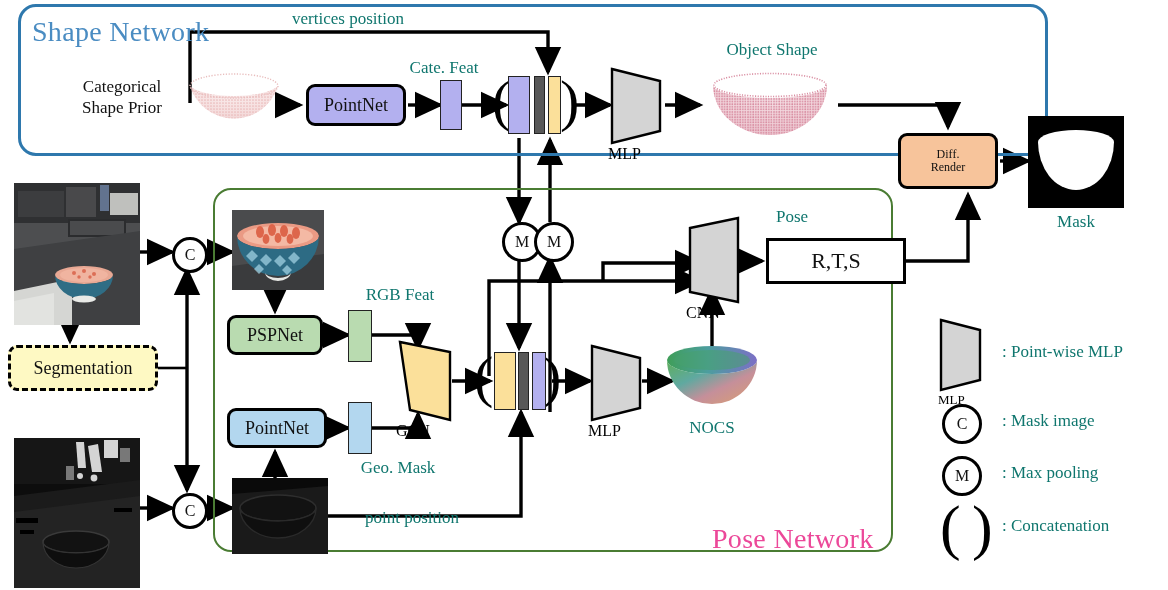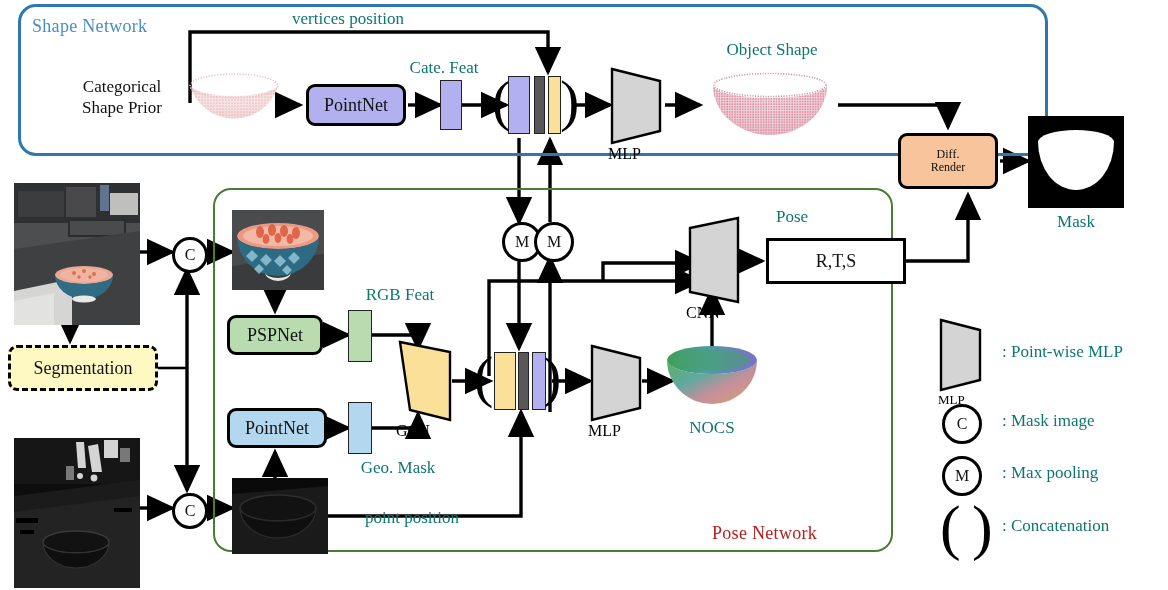--- a/index.html
+++ b/index.html
@@ -6,34 +6,34 @@
   body{font-family:"Liberation Serif", serif;}
   #stage{position:relative;width:1168px;height:590px;background:#fff;overflow:hidden;}
 
   
   .abs{position:absolute;box-sizing:border-box;}
 
   
   .netbox{position:absolute;box-sizing:border-box;border-radius:18px;background:transparent;}
   #shape-net-box{left:18px;top:4px;width:1030px;height:152px;border:3px solid #2e78ad;}
   #pose-net-box{left:213px;top:188px;width:680px;height:364px;border:2.5px solid #4a7c33;}
-  .netlabel{position:absolute;font-size:18px;letter-spacing:.3px;white-space:nowrap;}
+  .netlabel{position:absolute;font-size:28px;letter-spacing:.3px;white-space:nowrap;}
   #shape-net-label{left:32px;top:16px;color:#4a8cc2;}
-  #pose-net-label{left:712px;top:523px;color:#b91c1c;}
+  #pose-net-label{left:712px;top:523px;color:#ec4899;}
 
   
   .modbox{position:absolute;box-sizing:border-box;border:3px solid #000;border-radius:9px;
           display:flex;align-items:center;justify-content:center;font-size:18px;color:#111;white-space:nowrap;}
   #pointnet-shape{left:306px;top:84px;width:100px;height:42px;background:#b3b0ef;}
   #pspnet{left:227px;top:315px;width:96px;height:40px;background:#b9dbb0;}
   #pointnet-pose{left:227px;top:408px;width:100px;height:40px;background:#b3d7ef;}
   #segmentation{left:8px;top:345px;width:150px;height:46px;background:#fef9c3;border:3px dashed #000;}
   #diff-render{left:898px;top:133px;width:100px;height:56px;background:#f7c49b;
                flex-direction:column;line-height:1.05;font-size:12px;}
-  #pose-rts{left:766px;top:238px;width:140px;height:46px;background:#fff;border:3px solid #000;border-radius:0;font-size:18px;}
+  #pose-rts{left:766px;top:238px;width:140px;height:46px;background:#fff;border:3px solid #000;border-radius:0;font-size:22px;}
   .trapwrap{position:absolute;}
 
   
   .bar{position:absolute;border:1.6px solid #222;box-sizing:border-box;}
 
   
   .brk{position:absolute;font-size:58px;line-height:1;color:#000;font-family:"Liberation Serif",serif;
        transform-origin:center;}
 
   

